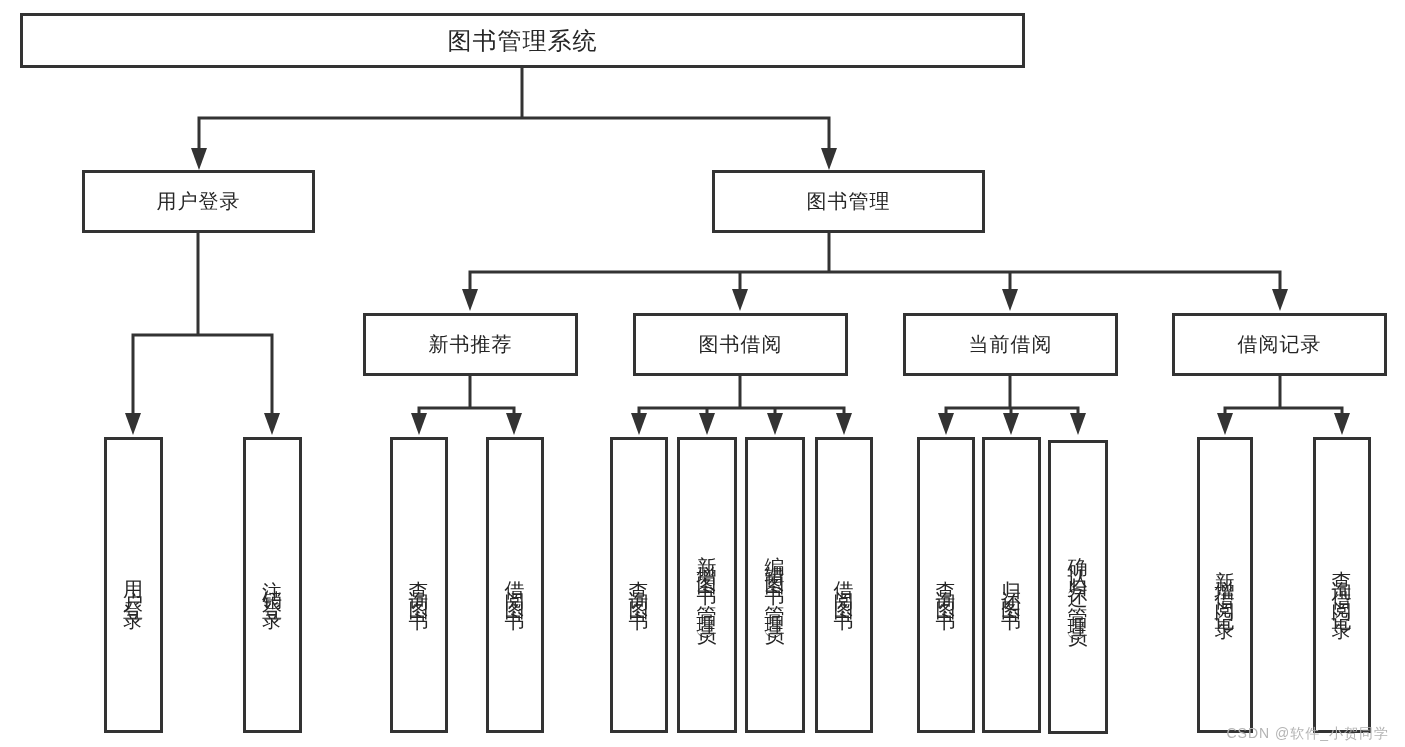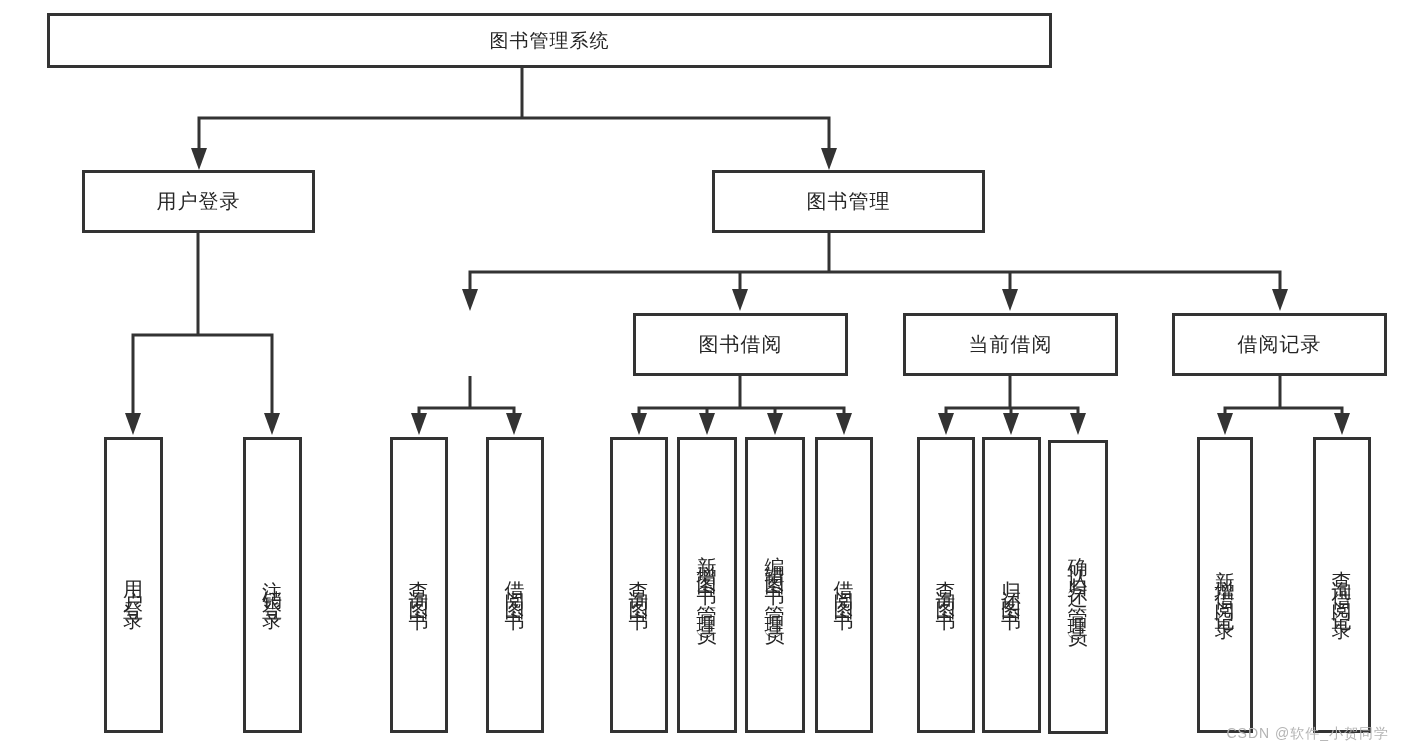--- a/index.html
+++ b/index.html
@@ -32,22 +32,21 @@
     align-items: center;
     justify-content: center;
     font-weight: 500;
   }
   .hbox {
     font-size: 20px;
     letter-spacing: 1px;
     white-space: nowrap;
   }
   .root-box {
-    font-size: 19px;
-    margin-left: 27px;
+    font-size: 24px;
   }
   .vbox {
     writing-mode: vertical-rl;
     text-orientation: mixed;
     font-size: 20px;
     letter-spacing: 10px;
     line-height: 1;
   }
   .watermark {
     position: absolute;
@@ -115,20 +114,21 @@
       <polygon points="1217,413 1233,413 1225,435"></polygon>
       <polygon points="1334,413 1350,413 1342,435"></polygon>
     </g>
   </svg>
 
   <div class="box hbox root-box" style="left:20px; top:13px; width:1005px; height:55px;">图书管理系统</div>
 
   <div class="box hbox" style="left:82px; top:170px; width:233px; height:63px;">用户登录</div>
   <div class="box hbox" style="left:712px; top:170px; width:273px; height:63px;">图书管理</div>
 
+  <div class="box hbox" style="left:363px; top:313px; width:215px; height:63px;">新书推荐</div>
   <div class="box hbox" style="left:903px; top:313px; width:215px; height:63px;">当前借阅</div>
   <div class="box hbox" style="left:633px; top:313px; width:215px; height:63px;">图书借阅</div>
   <div class="box hbox" style="left:1172px; top:313px; width:215px; height:63px;">借阅记录</div>
 
   <div class="box vbox" style="left:104px; top:437px; width:59px; height:296px;">用户登录</div>
   <div class="box vbox" style="left:243px; top:437px; width:59px; height:296px;">注销登录</div>
 
   <div class="box vbox" style="left:390px; top:437px; width:58px; height:296px;">查询图书</div>
   <div class="box vbox" style="left:486px; top:437px; width:58px; height:296px;">借阅图书</div>
 

